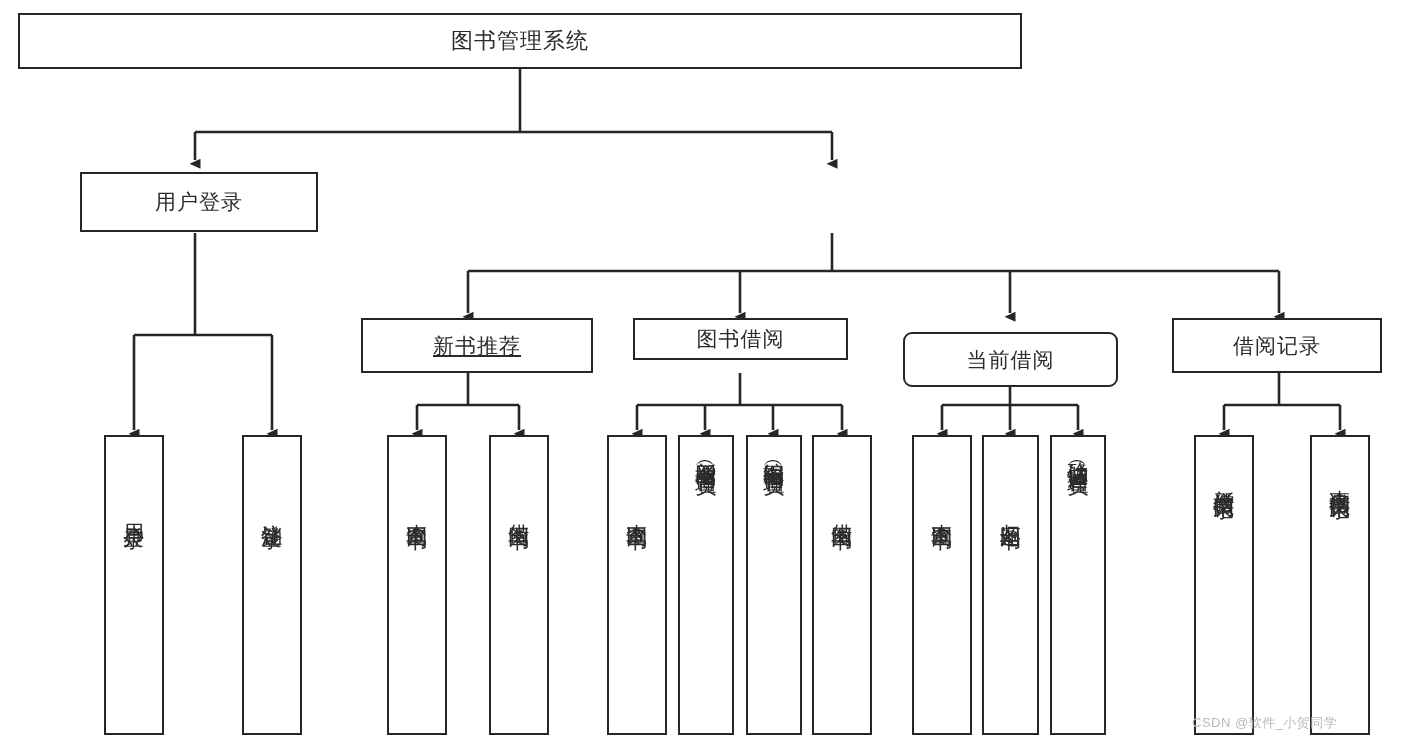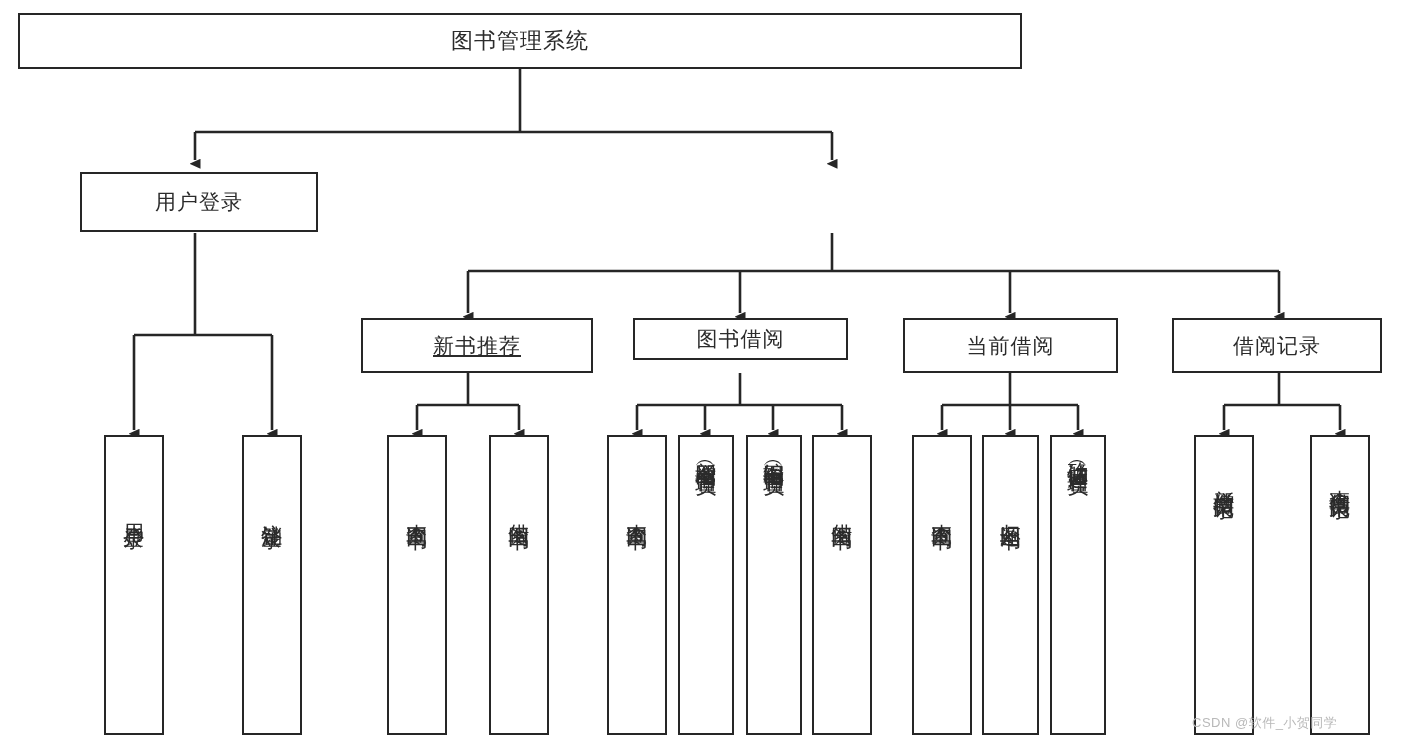--- a/index.html
+++ b/index.html
@@ -130,21 +130,21 @@
   <div class="node node-h" style="left:80px; top:172px; width:238px; height:60px;">
     <span>用户登录</span>
   </div>
 
   <div class="node node-h" style="left:361px; top:318px; width:232px; height:55px;text-decoration:underline;">
     <span>新书推荐</span>
   </div>
   <div class="node node-h" style="left:633px; top:318px; width:215px; height:42px;">
     <span>图书借阅</span>
   </div>
-  <div class="node node-h" style="left:903px; top:318px; width:215px; height:55px;">
+  <div class="node node-h" style="left:903px; top:332px; width:215px; height:55px;border-radius:9px;">
     <span>当前借阅</span>
   </div>
   <div class="node node-h" style="left:1172px; top:318px; width:210px; height:55px;">
     <span>借阅记录</span>
   </div>
 
   <div class="node node-v" style="left:104px; top:435px; width:60px; height:300px; padding-top:70px;">
     <span class="vlabel">用户登录</span>
   </div>
   <div class="node node-v" style="left:242px; top:435px; width:60px; height:300px; padding-top:70px;">

